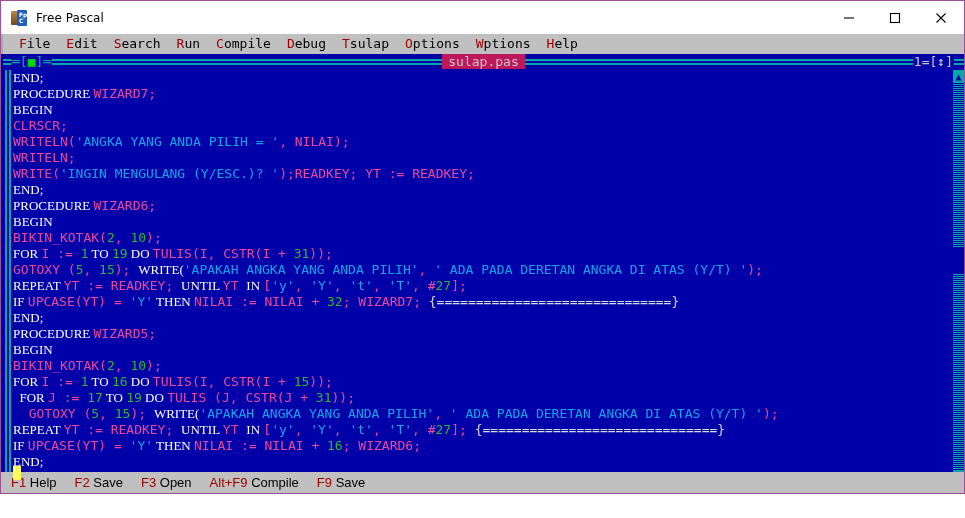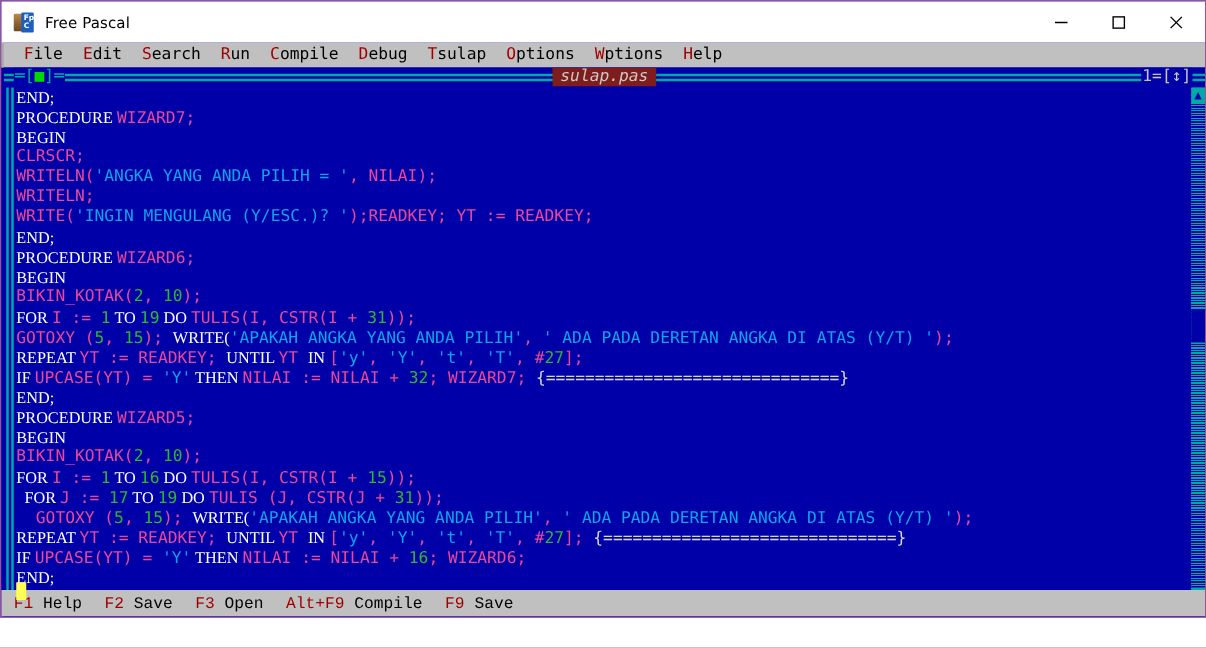--- a/index.html
+++ b/index.html
@@ -157,23 +157,22 @@
     position: absolute;
     left: 0; right: 0;
     top: 0;
     text-align: center;
     color: #c8c8c8;
     font-size: 13px;
     line-height: 16px;
     z-index: 2;
   }
   .ew-name span {
-    background: #7f1d1d;
+    background: #be185d;
     padding: 0 6px;
-    font-style: italic;
   }
   .ew-num {
     position: absolute;
     right: 10px; top: 0;
     color: #c8c8c8;
     font-size: 13px;
     line-height: 16px;
     background: #0000a8;
     padding: 0 1px;
     z-index: 3;
@@ -330,21 +329,21 @@
 
   
   .statusbar {
     position: absolute;
     left: 0; bottom: 0;
     width: 963px;
     height: 21px;
     background: #c0c0c0;
     display: flex;
     align-items: center;
-    font-family: Liberation Mono, monospace;
+    font-family: Liberation Sans, sans-serif;
     font-size: 13px;
     color: #000000;
     padding-left: 10px;
     box-sizing: border-box;
   }
   .status-item {
     white-space: nowrap;
     margin-right: 18px;
     cursor: default;
   }

